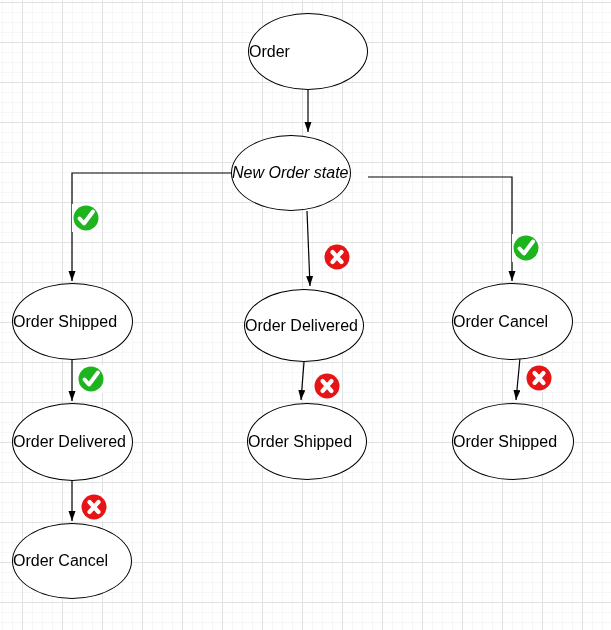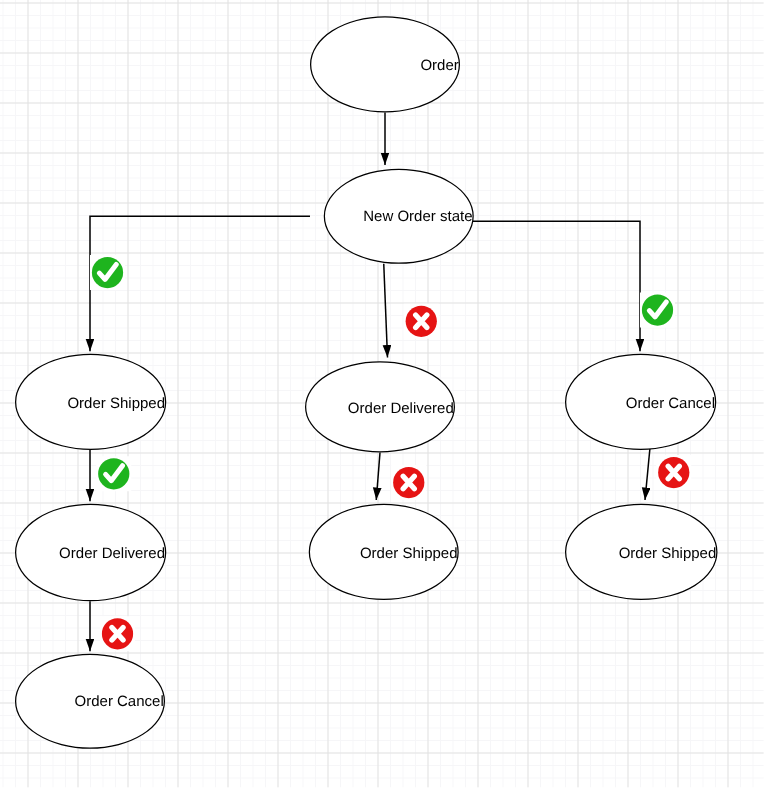--- a/index.html
+++ b/index.html
@@ -31,29 +31,29 @@
     stroke-width: 1.2;
     fill: none;
   }
   .node {
     position: absolute;
     background: #ffffff;
     border: 1px solid #000000;
     border-radius: 50%;
     display: flex;
     align-items: center;
-    justify-content: flex-end;
+    justify-content: flex-start;
     text-align: center;
-    font-size: 12px;
+    font-size: 16px;
     color: #000000;
     box-sizing: border-box;
     cursor: default;
   }
   .n-order       { left: 248px; top:  13px; width: 120px; height: 77px; }
-  .n-new-state   { left: 259px; top: 135px; width: 120px; height: 76px; }
+  .n-new-state   { left: 231px; top: 135px; width: 120px; height: 76px; font-style: italic; }
   .n-shipped-l   { left:  12px; top: 283px; width: 121px; height: 77px; }
   .n-delivered-m { left: 244px; top: 289px; width: 120px; height: 73px; }
   .n-cancel-r    { left: 452px; top: 283px; width: 121px; height: 77px; }
   .n-delivered-l { left:  12px; top: 403px; width: 121px; height: 78px; }
   .n-shipped-m   { left: 247px; top: 403px; width: 120px; height: 77px; }
   .n-shipped-r   { left: 452px; top: 403px; width: 122px; height: 77px; }
   .n-cancel-l    { left:  12px; top: 523px; width: 120px; height: 76px; }
   .marker-icon {
     position: absolute;
     width: 28px; height: 28px;

